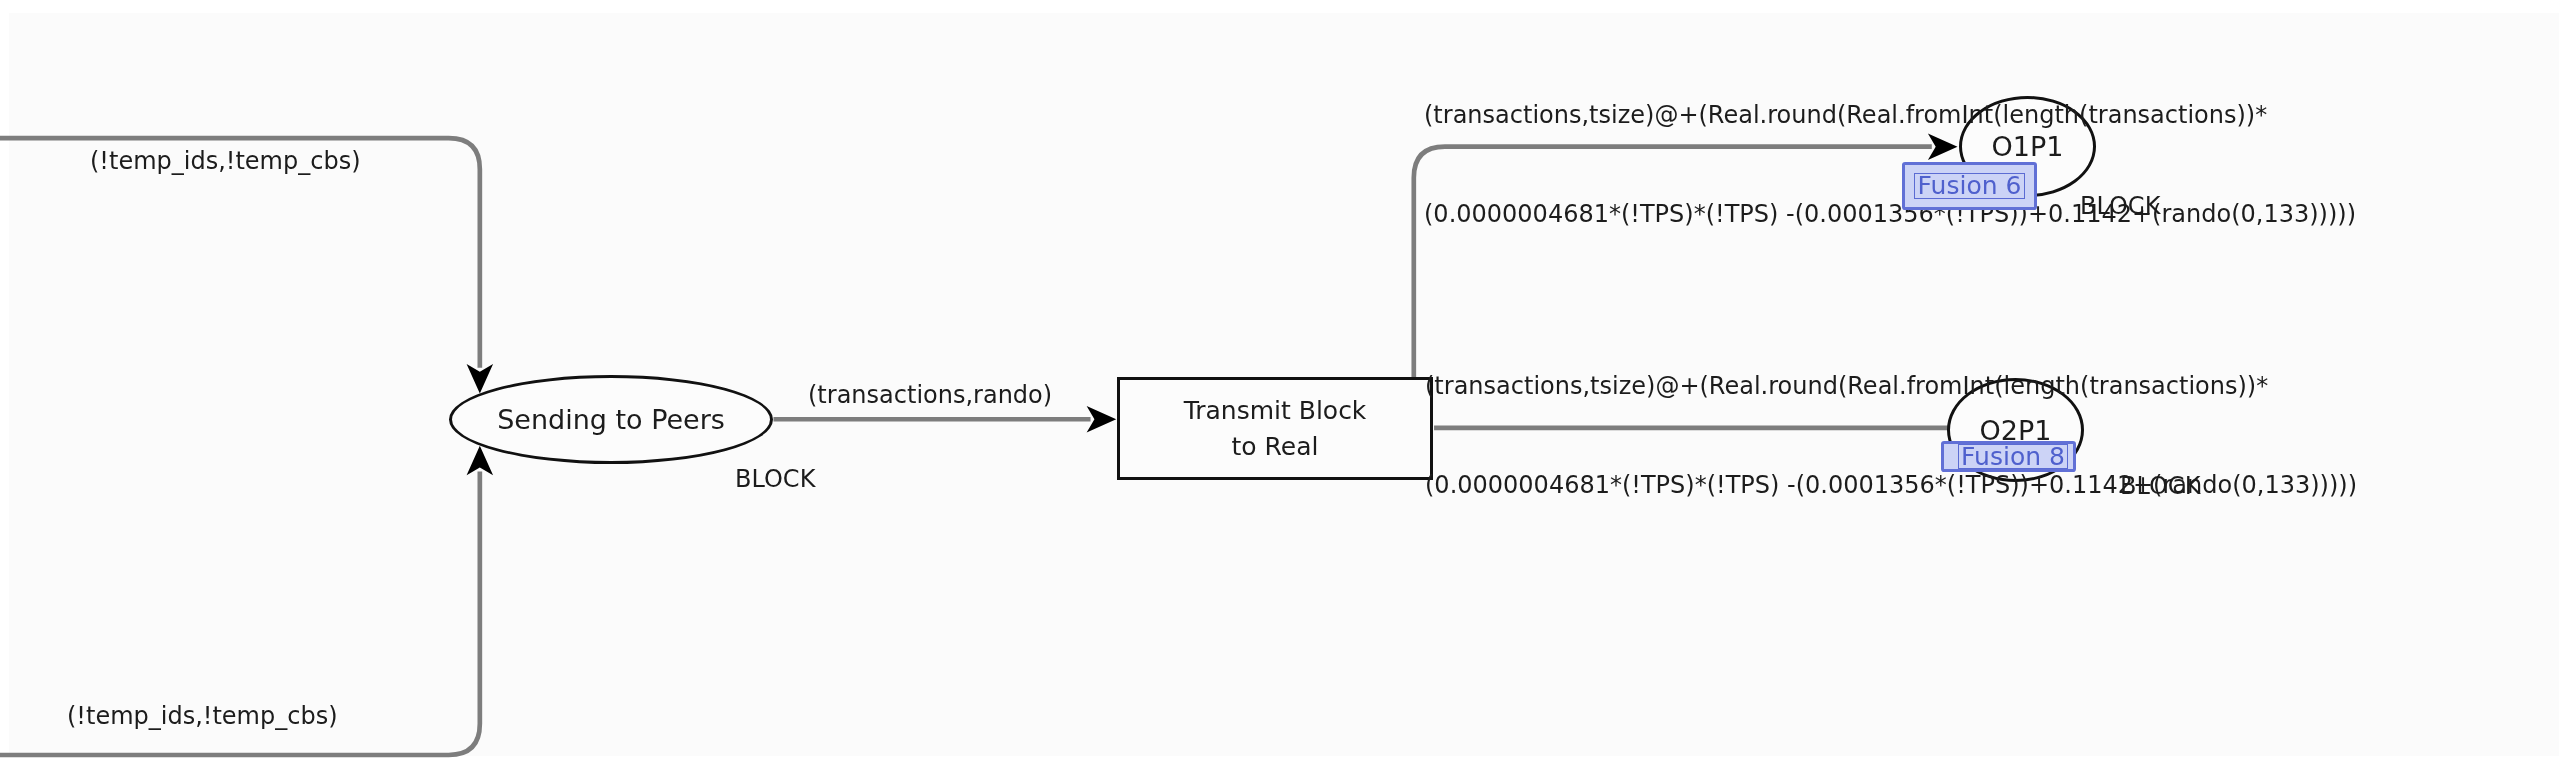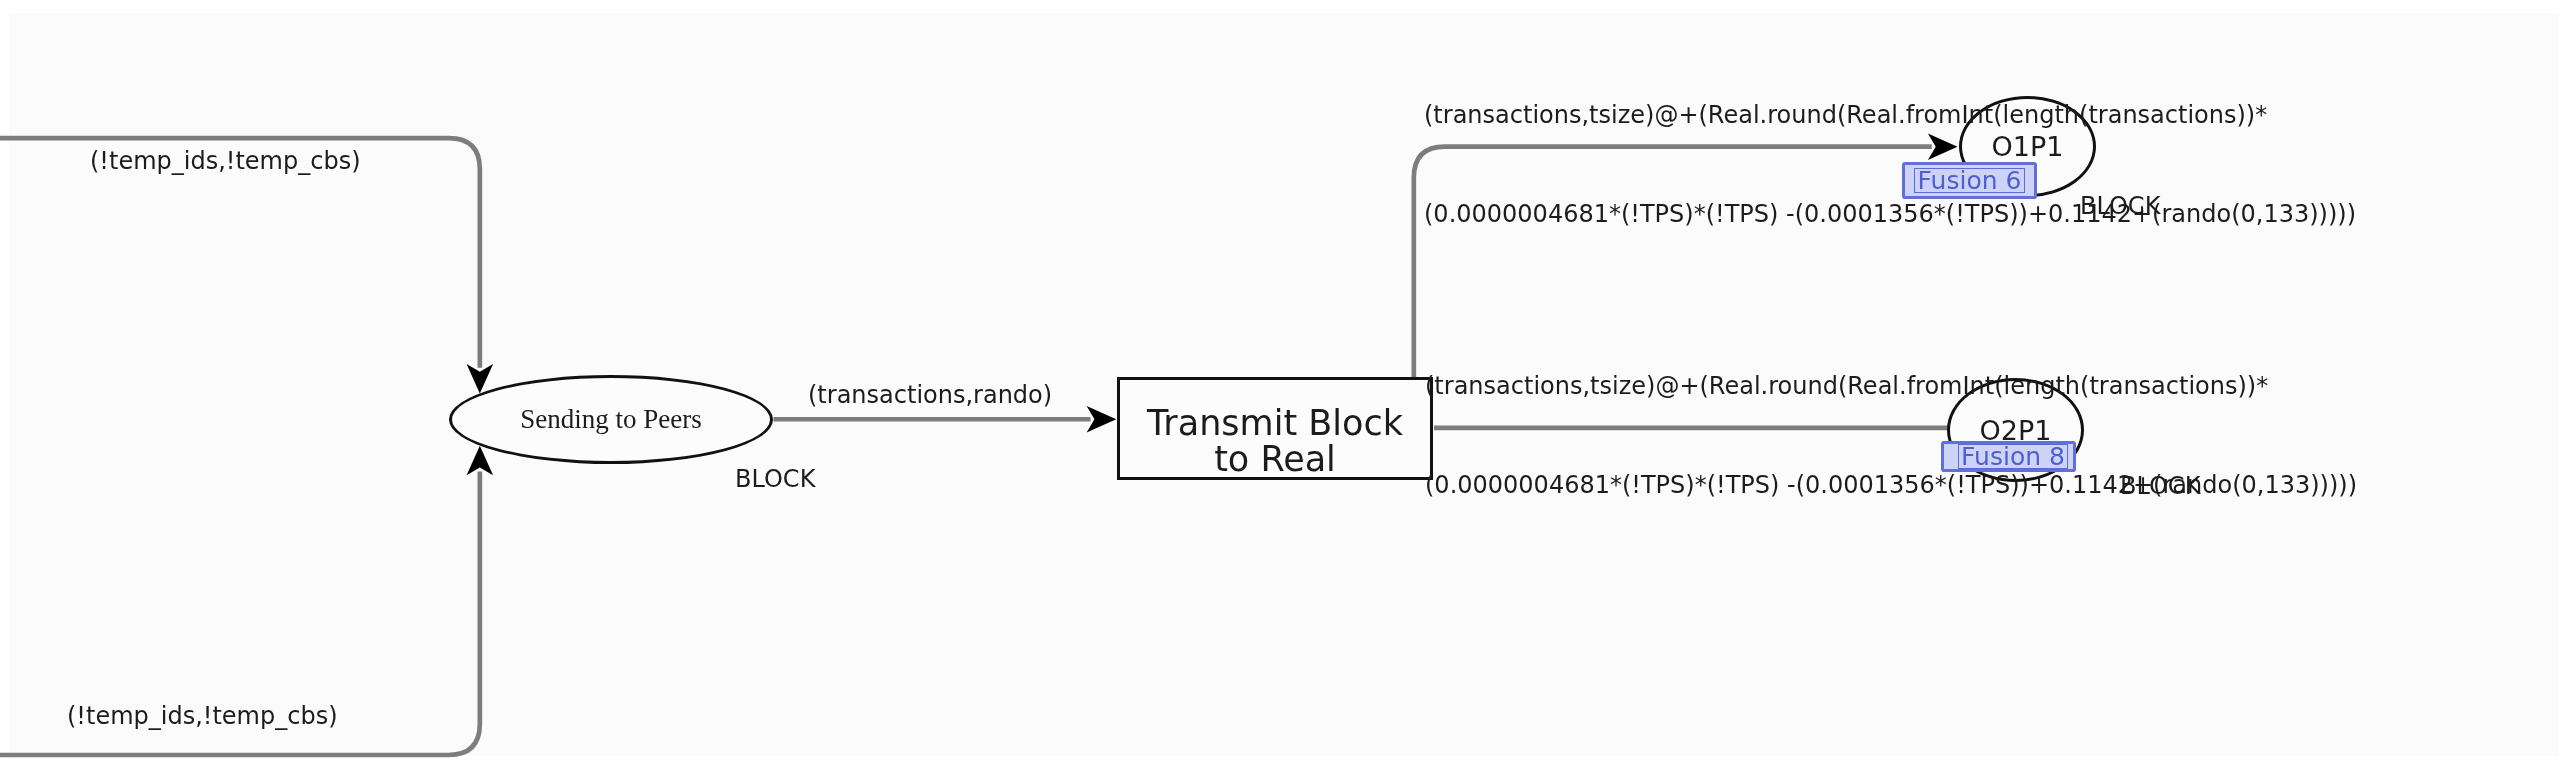--- a/index.html
+++ b/index.html
@@ -10,21 +10,21 @@
     color:#1c1c1c;
   }
   .sheet{
     position:absolute;left:9.3px;top:13.2px;width:2550px;height:743px;
     background:#fbfbfb;
   }
   svg.wires{position:absolute;left:0;top:0;z-index:1;}
   .node{position:absolute;z-index:2;background:#fcfcfc;box-sizing:border-box;
         display:flex;align-items:center;justify-content:center;text-align:center;}
   .place{border:3.1px solid #111;border-radius:50%;font-size:27px;}
-  .transition{border:3.9px solid #111;font-size:35px;line-height:36px;align-items:flex-end;}
+  .transition{border:3.9px solid #111;font-size:25px;line-height:36px;}
   .lbl{position:absolute;z-index:3;font-size:24px;line-height:33px;white-space:pre;}
   .fusion{
     position:absolute;z-index:4;box-sizing:border-box;
     background:#ccd3f6;border:3.1px solid #6170d6;border-radius:3.1px;
     display:flex;align-items:center;justify-content:center;
   }
   .fusion span{
     display:block;border:1.6px solid #5b6bd3;color:#4f60cd;
     font-size:25px;line-height:23.4px;padding:0 2.3px;white-space:pre;
   }
@@ -71,36 +71,36 @@
 <div class="lbl" style="left:1424px;top:33px;">
   <div>(transactions,tsize)@+(Real.round(Real.fromInt(length(transactions))*</div>
   <div>(0.0000004681*(!TPS)*(!TPS) -(0.0001356*(!TPS))+0.1142+(rando(0,133)))))</div>
 </div>
 
 <div class="lbl" style="left:1425px;top:304px;">
   <div>(transactions,tsize)@+(Real.round(Real.fromInt(length(transactions))*</div>
   <div>(0.0000004681*(!TPS)*(!TPS) -(0.0001356*(!TPS))+0.1142+(rando(0,133)))))</div>
 </div>
 
-<div class="node place" style="left:449px;top:375px;width:324px;height:89px;font-family:Liberation Serif, serif;">
+<div class="node place" style="left:449px;top:375px;width:324px;height:89px;">
   <span>Sending to Peers</span>
 </div>
 <div class="lbl" style="left:735px;top:463px;">BLOCK</div>
 
 <div class="node transition" style="left:1117px;top:377px;width:316px;height:103px;">
   <div>
     <div>Transmit Block</div>
     <div>to Real</div>
   </div>
 </div>
 
 <div class="node place" style="left:1959px;top:96px;width:137px;height:101px;">
   <span>O1P1</span>
 </div>
-<div class="fusion" style="left:1902px;top:162px;width:135px;height:37px;">
+<div class="fusion" style="left:1902px;top:162px;width:135px;height:48px;">
   <span>Fusion 6</span>
 </div>
 <div class="lbl" style="left:2080px;top:190px;">BLOCK</div>
 
 <div class="node place" style="left:1947px;top:378px;width:137px;height:104px;">
   <span>O2P1</span>
 </div>
 <div class="fusion" style="left:1941px;top:441px;width:135px;height:31px;padding-left:9px;">
   <span>Fusion 8</span>
 </div>

